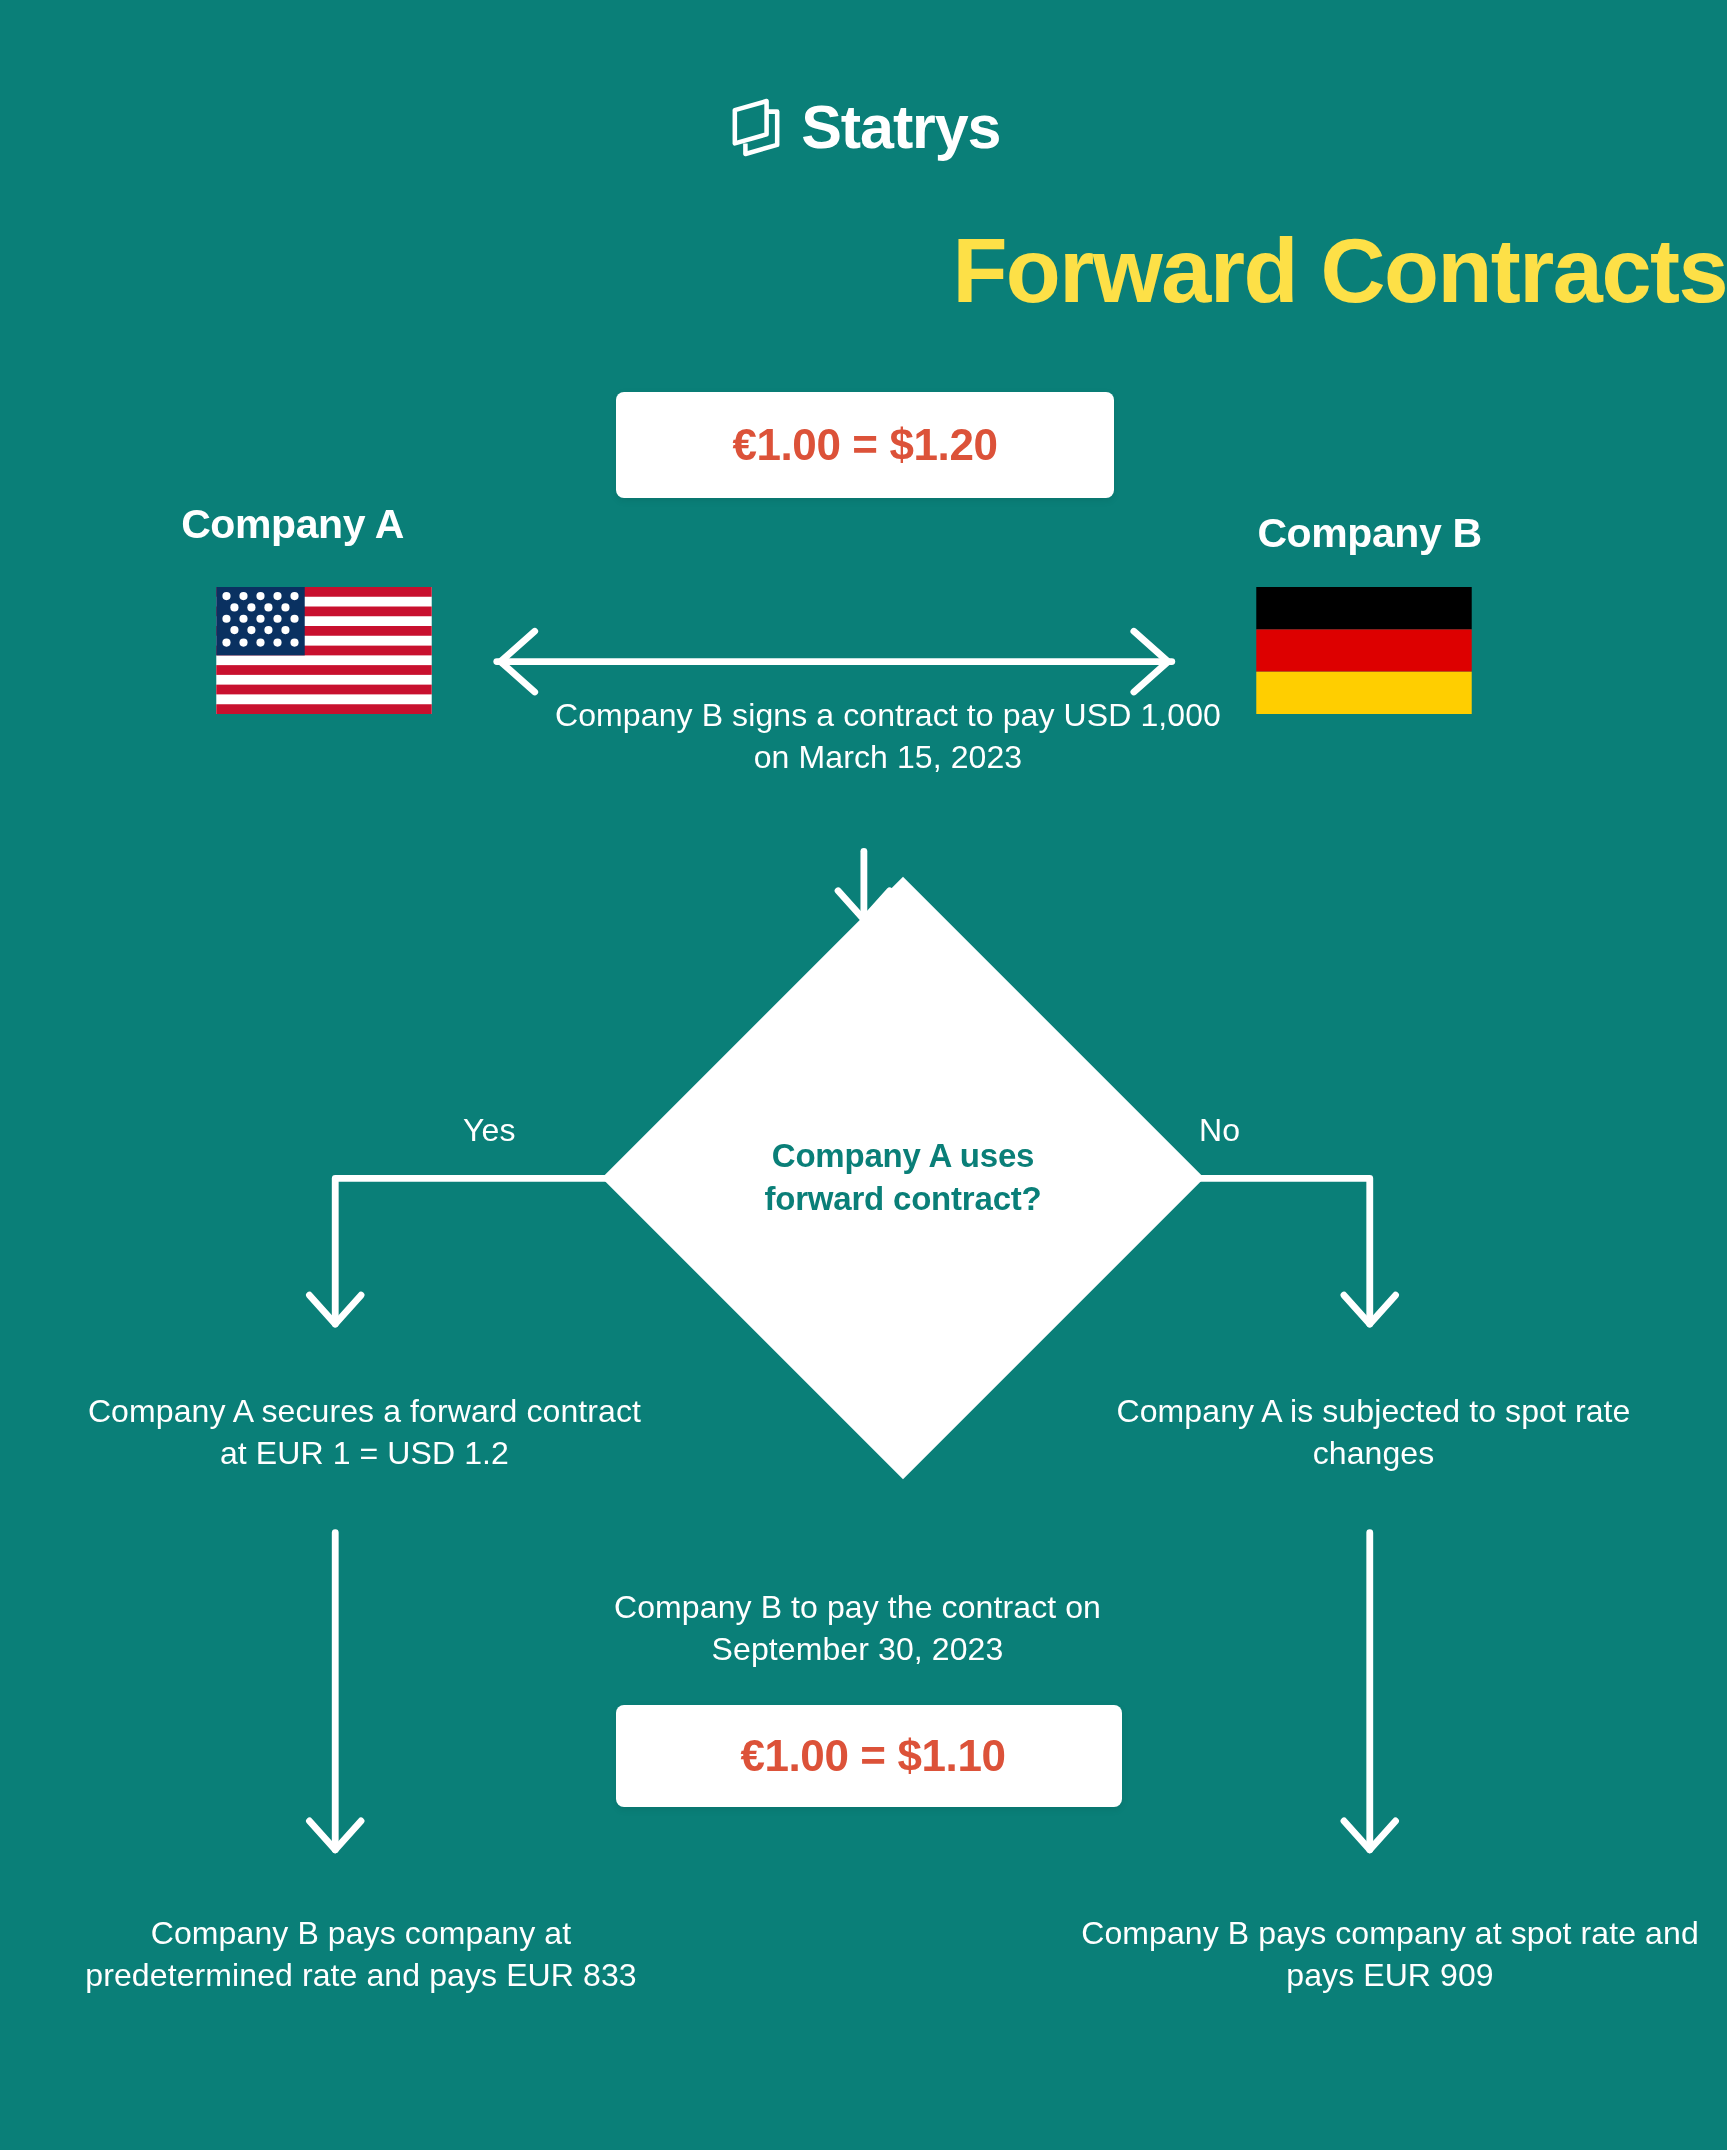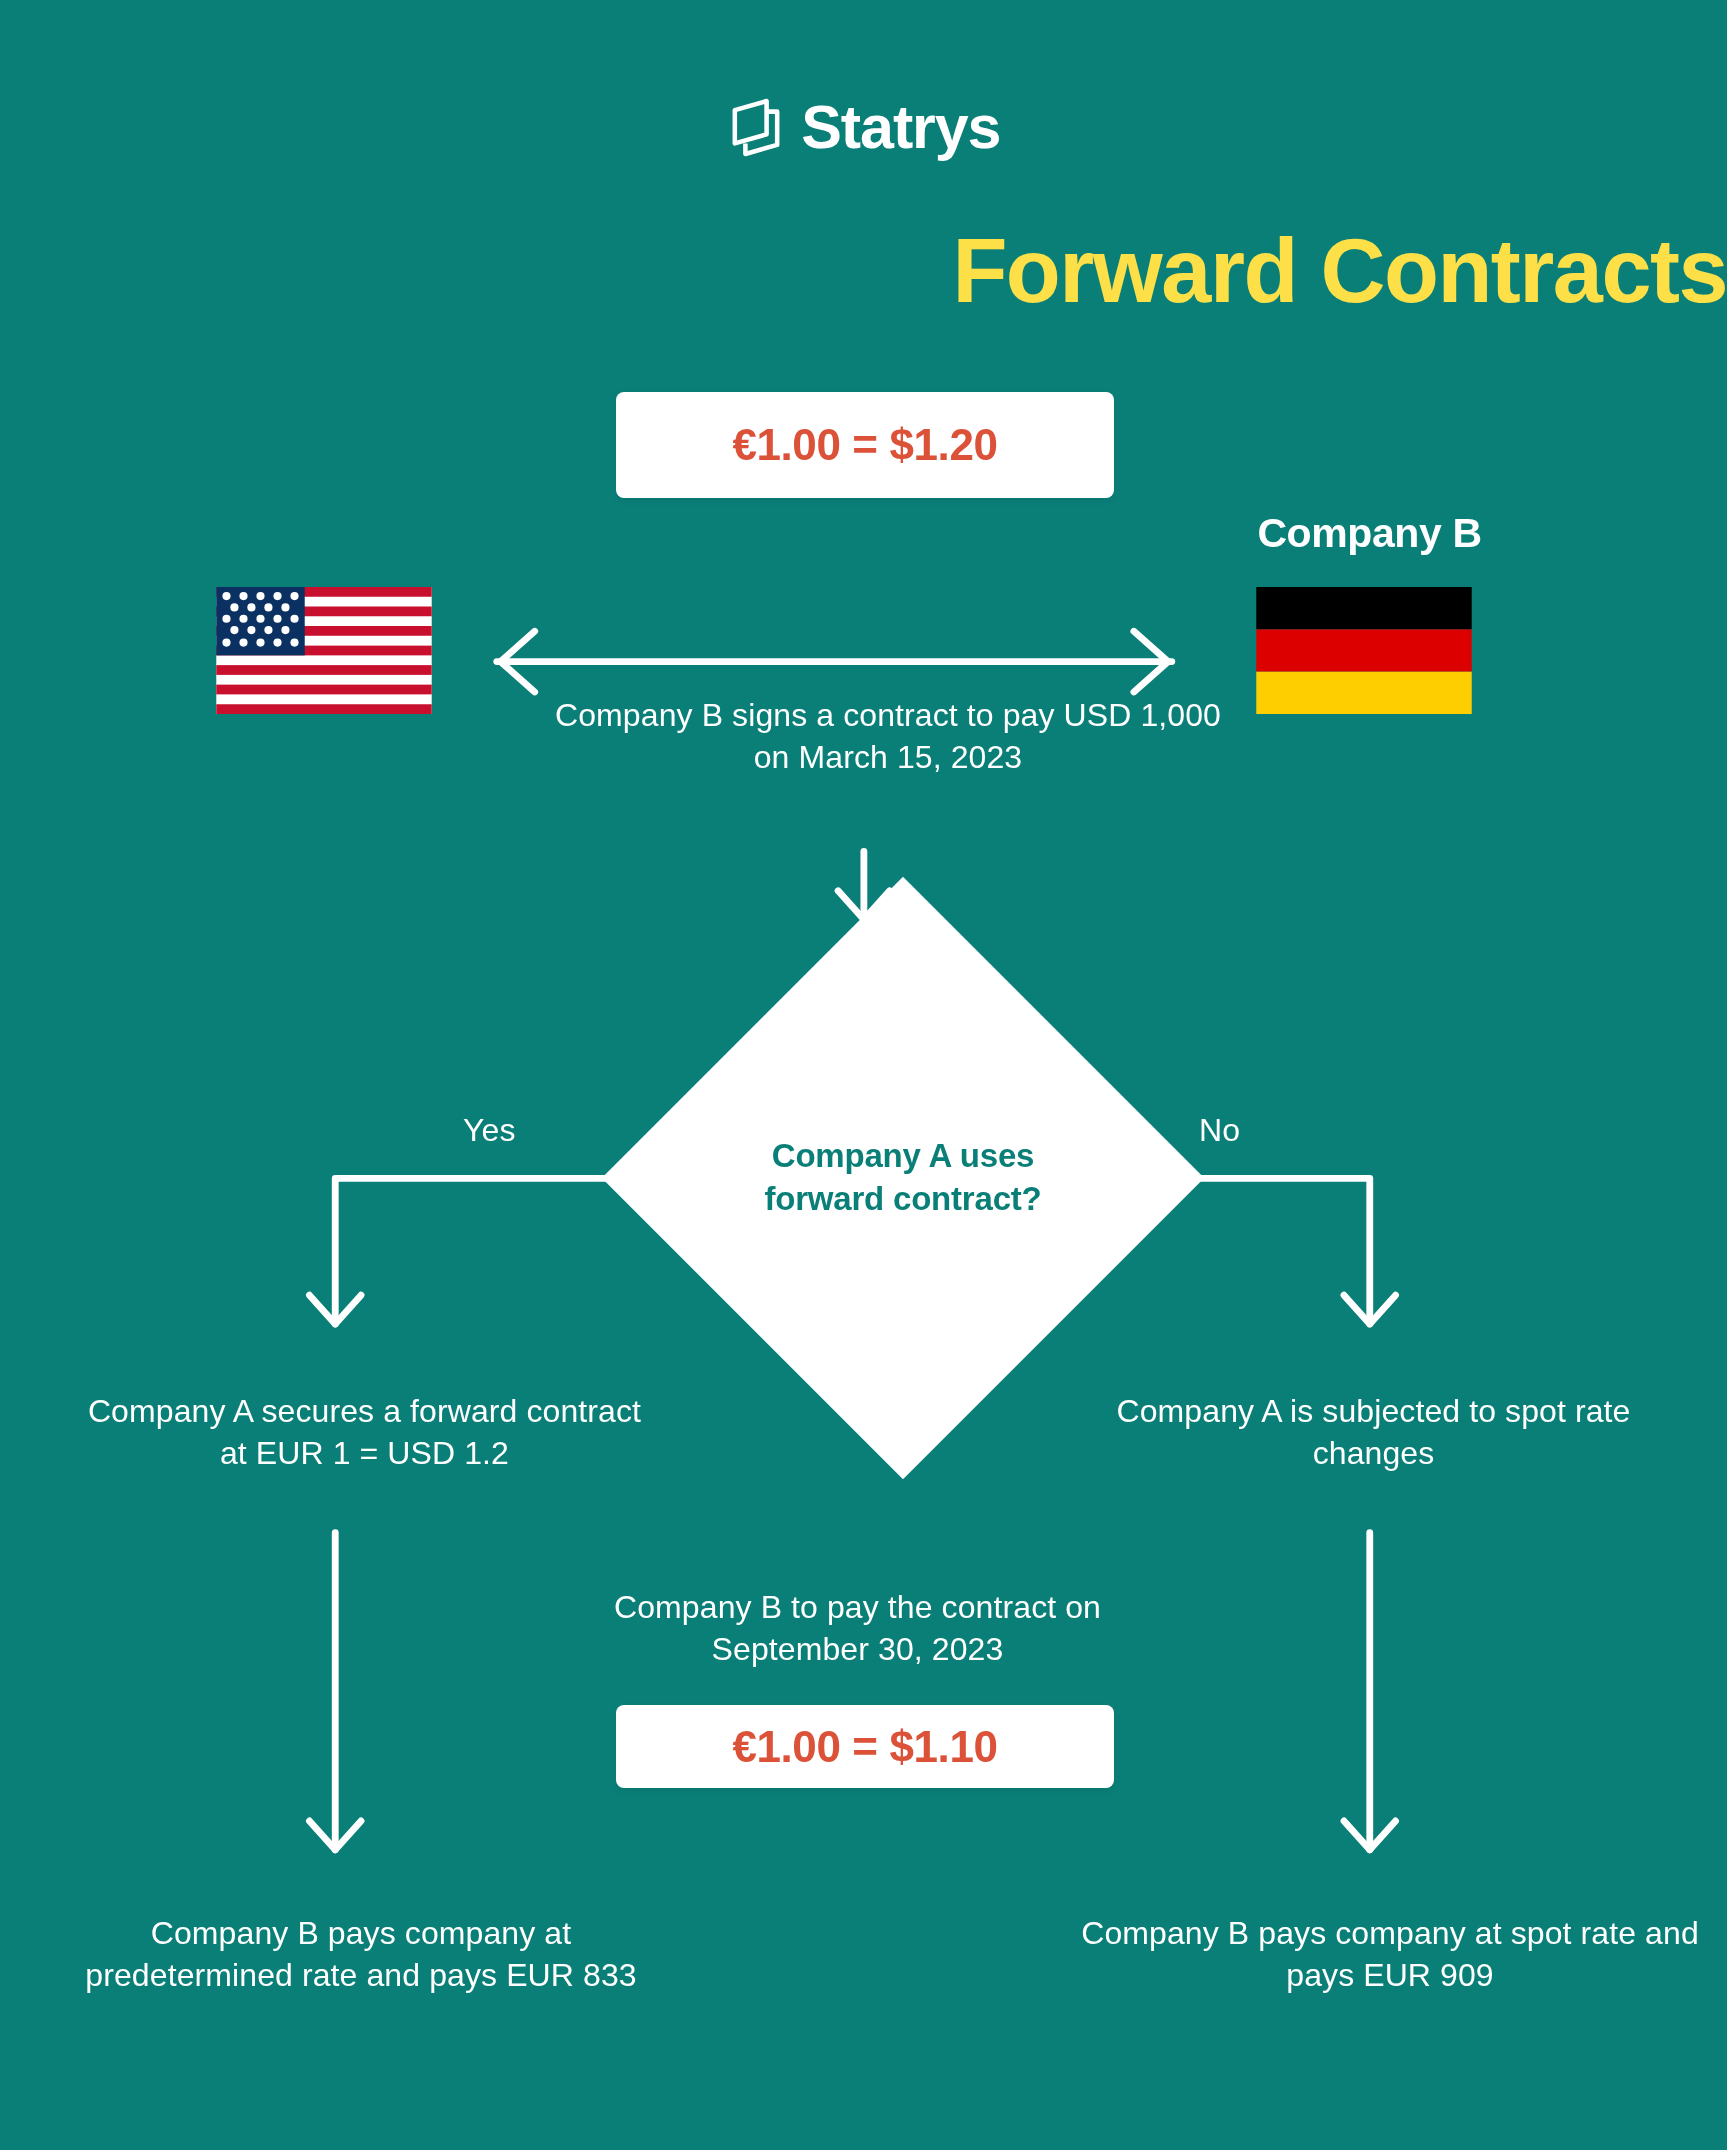--- a/index.html
+++ b/index.html
@@ -60,21 +60,21 @@
     justify-content: center;
     box-shadow: 0 2.3px 7.6px rgba(0,0,0,0.08);
   }
   .rate-pill span {
     color: #dc5239;
     font-size: 44px;
     font-weight: bold;
     letter-spacing: -0.4px;
   }
   #rate-pill-1 { left: 616px; top: 392px; width: 498px; height: 106px; }
-  #rate-pill-2 { left: 616px; top: 1705px; width: 498px; height: 83px; }
+  #rate-pill-2 { left: 616px; top: 1705px; width: 498px; height: 102px; padding-left: 8px; }
 
   
   .company-label {
     position: absolute;
     color: #ffffff;
     font-size: 41px;
     font-weight: bold;
     letter-spacing: -0.4px;
     text-align: center;
     white-space: nowrap;
@@ -194,20 +194,21 @@
     </span>
     <span class="logo-text">Statrys</span>
   </div>
 
   <div class="title">Forward Contracts</div>
 
   <div class="rate-pill" id="rate-pill-1">
     <span>€1.00 = $1.20</span>
   </div>
 
+  <div class="company-label" id="company-a-label">Company A</div>
   <div class="flag" id="flag-us">
     <svg viewBox="0 0 190 112" aria-hidden="true">
       <rect width="190" height="112" fill="#ffffff"></rect>
       <g fill="#c8102e">
         <rect y="0" width="190" height="8.6"></rect>
         <rect y="17.2" width="190" height="8.6"></rect>
         <rect y="34.4" width="190" height="8.6"></rect>
         <rect y="51.7" width="190" height="8.6"></rect>
         <rect y="68.9" width="190" height="8.6"></rect>
         <rect y="86.1" width="190" height="8.6"></rect>

